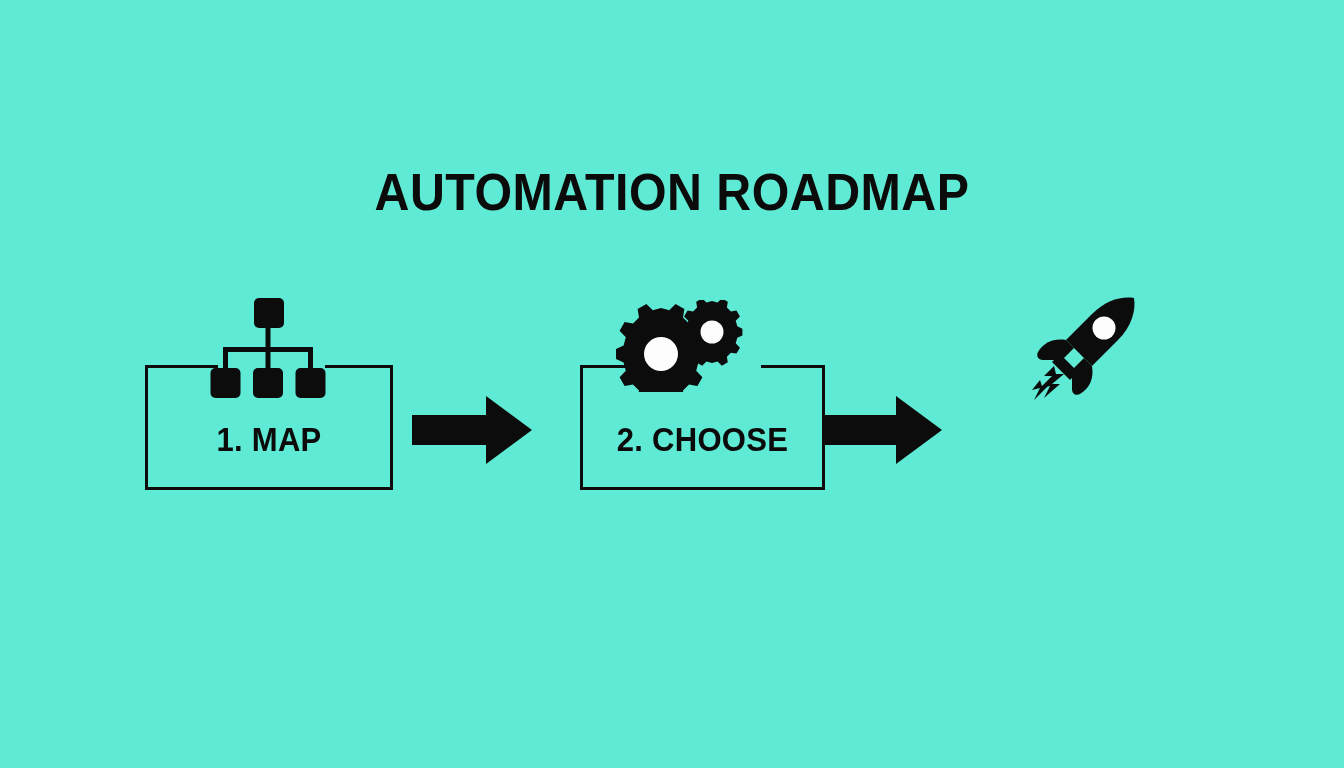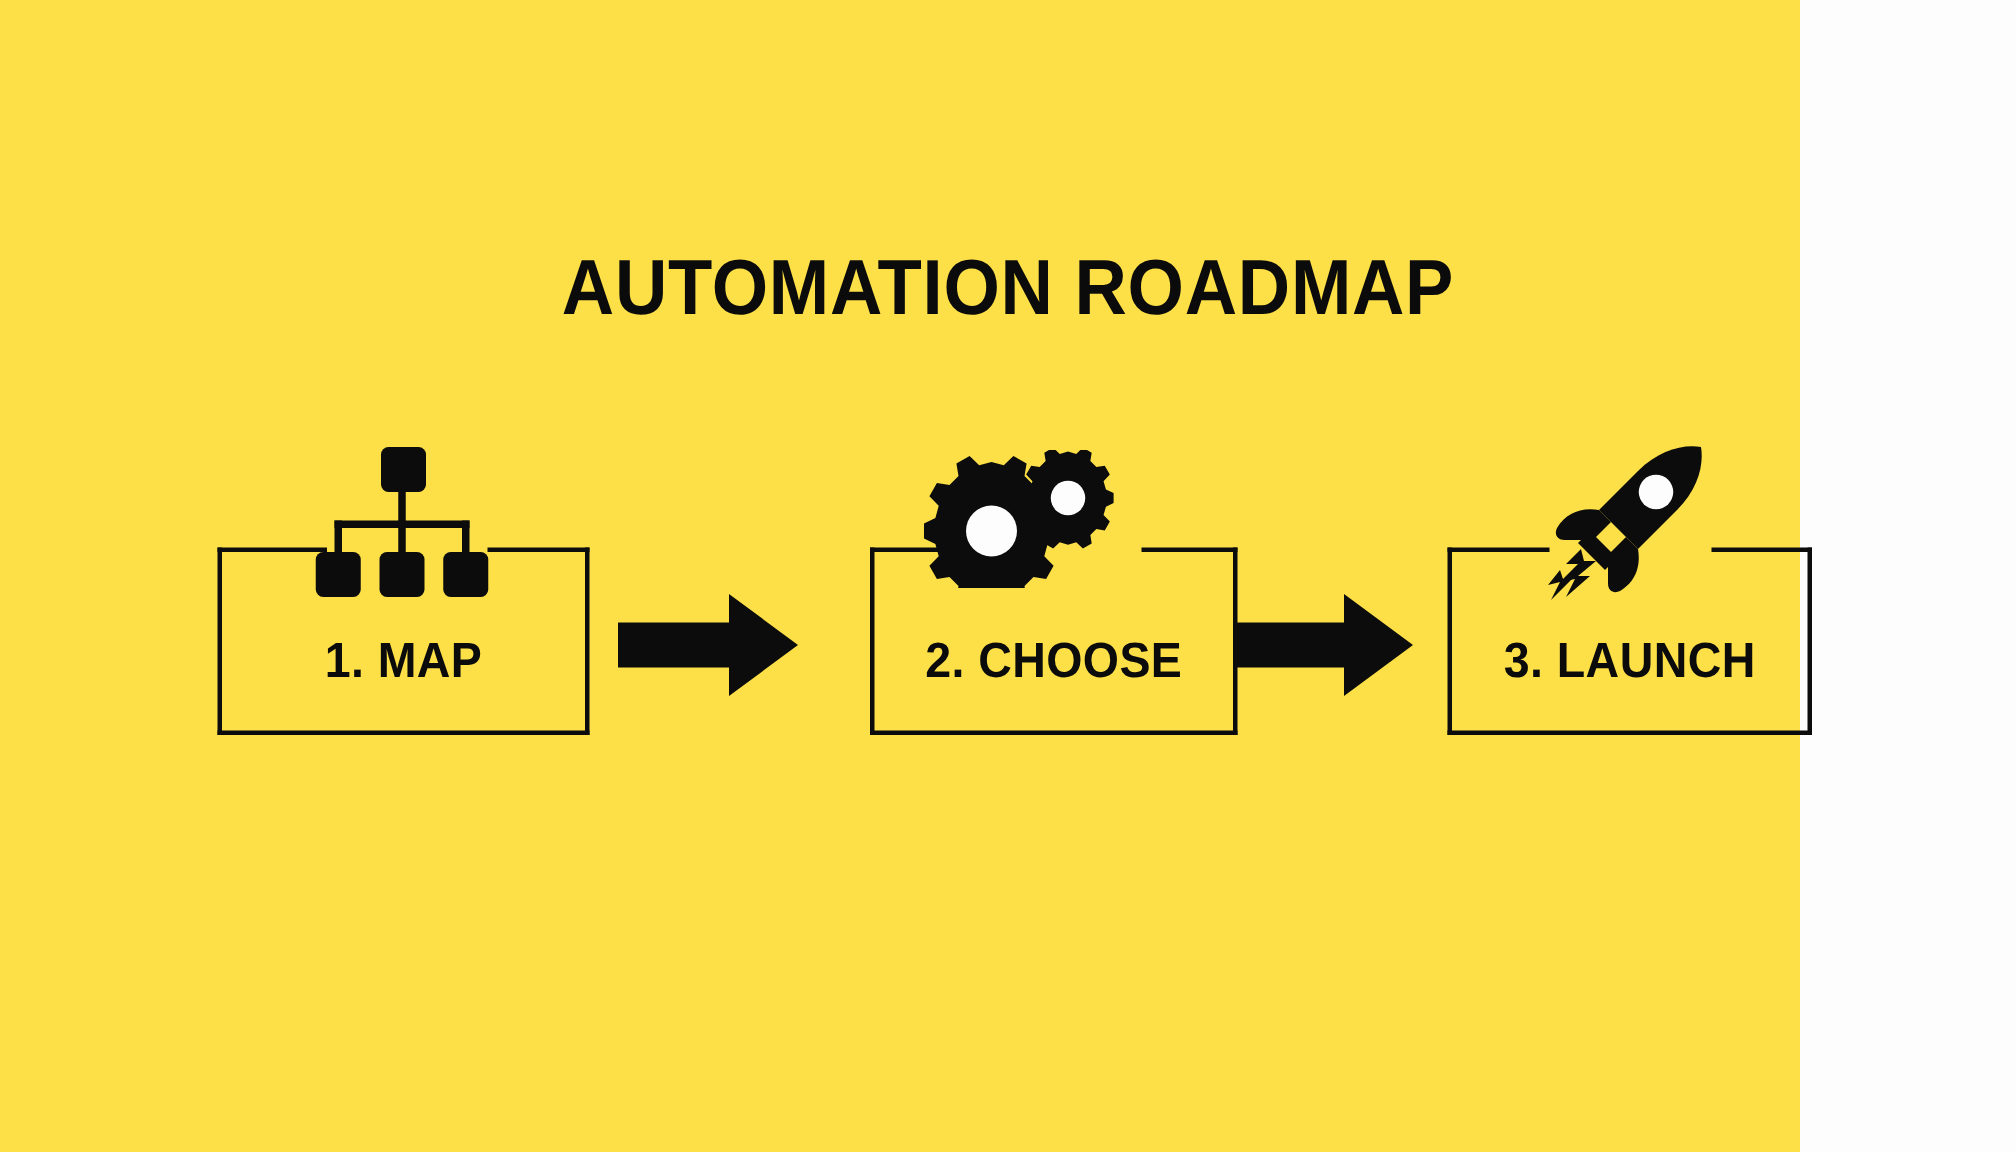--- a/index.html
+++ b/index.html
@@ -8,23 +8,23 @@
   }
   body {
     width: 1344px;
     height: 768px;
     background: #fdfdfd;
     font-family: "Liberation Sans", sans-serif;
     overflow: hidden;
   }
   #canvas {
     position: relative;
-    width: 1200px;
+    width: 1344px;
     height: 768px;
-    background: #fde047;
+    background: #5eead4;
   }
 
   
   #title {
     position: absolute;
     left: 0;
     top: 162px;
     width: 1344px;
     text-align: center;
     font-family: "Liberation Sans Narrow", "Liberation Sans", sans-serif;
@@ -183,28 +183,20 @@
       <circle cx="96" cy="32" r="11.5" fill="#fdfdfd"></circle>
     </svg>
   </div>
 
   <div class="arrow" id="arrow-2">
     <svg viewBox="0 0 120 68" xmlns="http://www.w3.org/2000/svg">
       <polygon points="0,19 74,19 74,0 120,34 74,68 74,49 0,49" fill="#0c0c0c"></polygon>
     </svg>
   </div>
 
-  <div class="step-box" id="box-3">
-    <div class="edge edge-top-l"></div>
-    <div class="edge edge-top-r"></div>
-    <div class="edge edge-left"></div>
-    <div class="edge edge-right"></div>
-    <div class="edge edge-bottom"></div>
-    <div class="step-label">3. LAUNCH</div>
-  </div>
 
   <div class="icon-holder" id="icon-rocket">
     <svg viewBox="0 0 118 112" xmlns="http://www.w3.org/2000/svg">
       <g fill="#0c0c0c">
 
         <path d="M108 4
                  C96 2 80 6 66 20
                  L40 46
                  L66 72
                  L92 46

